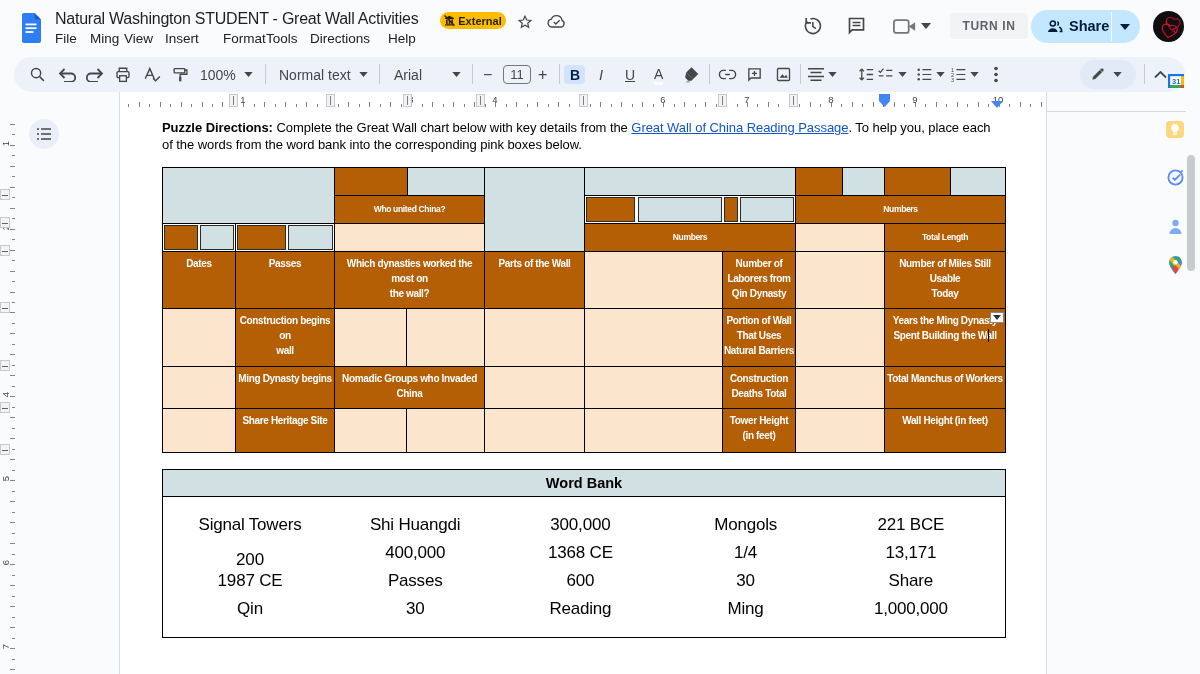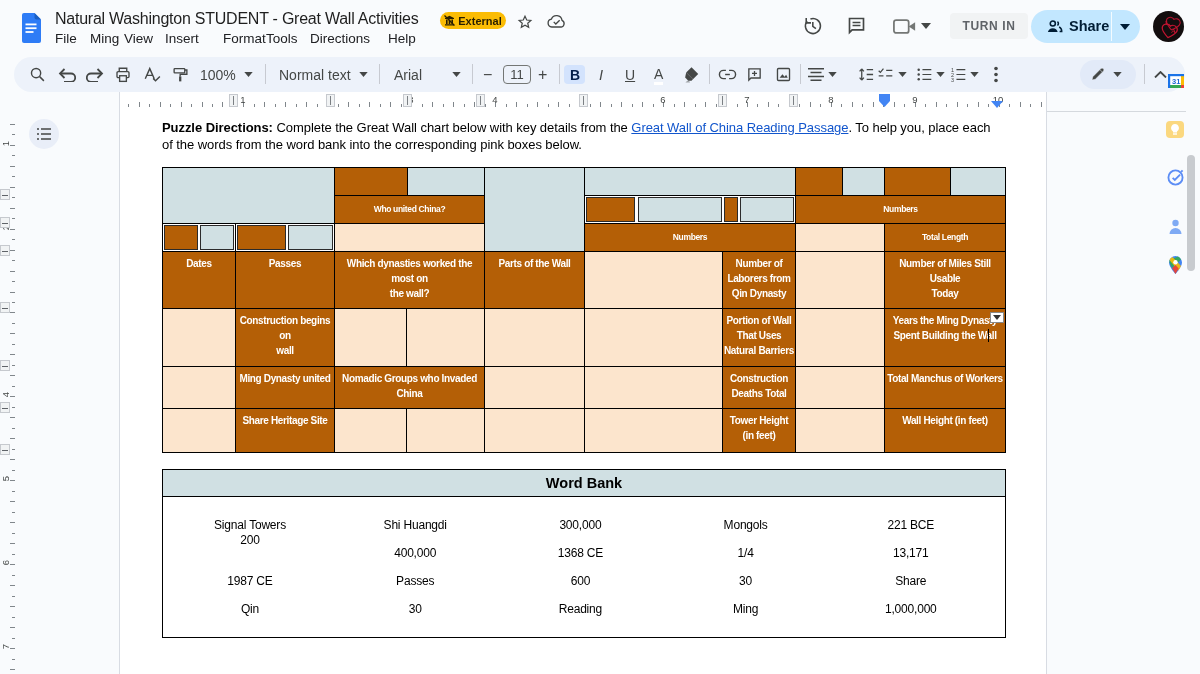--- a/index.html
+++ b/index.html
@@ -2,21 +2,21 @@
 <html><head><meta charset="utf-8">
 <style>
 * { margin:0; padding:0; box-sizing:border-box; }
 html,body { width:1200px; height:674px; overflow:hidden; }
 body { font-family:"Liberation Sans", sans-serif; background:#f9fbfd; position:relative; }
 .abs { position:absolute; }
 .cell { position:absolute; border:1px solid #000; }
 .ct { color:#fff; font-weight:bold; font-size:10px; letter-spacing:-0.35px; line-height:15px; text-align:center; padding-top:4px; }
 .cc { display:flex; align-items:center; justify-content:center; color:#fff; font-weight:bold; font-size:8.5px; letter-spacing:-0.35px; line-height:13px; text-align:center; }
 .blk { position:absolute; border:1px solid #2b2b2b; }
-.wb { position:absolute; font-size:12px; letter-spacing:-0.2px; color:#000; text-align:right; transform:translate(-50%,-50%); white-space:nowrap; }
+.wb { position:absolute; font-size:17px; letter-spacing:-0.2px; color:#000; text-align:right; transform:translate(-50%,-50%); white-space:nowrap; }
 .mi { position:absolute; font-size:13.5px; color:#202124; top:31px; }
 .sep { position:absolute; width:1px; height:20px; background:#c7cad1; top:64px; }
 .tbtn { position:absolute; color:#444746; }
 svg { display:block; }
 </style></head>
 <body>
 <div class="abs" style="left:119px;top:92px;width:928px;height:582px;background:#fff;border-left:1px solid #d8dce3;border-right:1px solid #d8dce3;"></div>
 <div class="abs" style="left:1047px;top:111px;width:139px;height:1px;background:#d5d9de;"></div>
 <svg class="abs" style="left:22px;top:13px;" width="19" height="30" viewBox="0 0 19 30">
 <path d="M0 2 a2 2 0 0 1 2-2 H12.5 L19 6.5 V28 a2 2 0 0 1 -2 2 H2 a2 2 0 0 1 -2-2 Z" fill="#2e7cf6"></path>
@@ -471,21 +471,21 @@
 <div class="cell" style="left:162px;top:308px;width:74px;height:59px;background:#fce5cd;"></div>
 <div class="cell ct" style="left:235px;top:308px;width:100px;height:59px;background:#b45f06;">Construction begins on<br>wall</div>
 <div class="cell" style="left:334px;top:308px;width:73px;height:59px;background:#fce5cd;"></div>
 <div class="cell" style="left:406px;top:308px;width:79px;height:59px;background:#fce5cd;"></div>
 <div class="cell" style="left:484px;top:308px;width:101px;height:59px;background:#fce5cd;"></div>
 <div class="cell" style="left:584px;top:308px;width:139px;height:59px;background:#fce5cd;"></div>
 <div class="cell ct" style="left:722px;top:308px;width:74px;height:59px;background:#b45f06;">Portion of Wall<br>That Uses<br>Natural Barriers</div>
 <div class="cell" style="left:795px;top:308px;width:90px;height:59px;background:#fce5cd;"></div>
 <div class="cell ct" style="left:884px;top:308px;width:122px;height:59px;background:#b45f06;">Years the Ming Dynasty<br>Spent Building the Wall</div>
 <div class="cell" style="left:162px;top:366px;width:74px;height:43px;background:#fce5cd;"></div>
-<div class="cell ct" style="left:235px;top:366px;width:100px;height:43px;background:#b45f06;">Ming Dynasty united</div>
+<div class="cell ct" style="left:235px;top:366px;width:100px;height:43px;background:#b45f06;">Ming Dynasty begins</div>
 <div class="cell ct" style="left:334px;top:366px;width:151px;height:43px;background:#b45f06;">Nomadic Groups who Invaded China</div>
 <div class="cell" style="left:484px;top:366px;width:101px;height:43px;background:#fce5cd;"></div>
 <div class="cell" style="left:584px;top:366px;width:139px;height:43px;background:#fce5cd;"></div>
 <div class="cell ct" style="left:722px;top:366px;width:74px;height:43px;background:#b45f06;">Construction<br>Deaths Total</div>
 <div class="cell" style="left:795px;top:366px;width:90px;height:43px;background:#fce5cd;"></div>
 <div class="cell ct" style="left:884px;top:366px;width:122px;height:43px;background:#b45f06;">Total Manchus of Workers</div>
 <div class="cell" style="left:162px;top:408px;width:74px;height:45px;background:#fce5cd;"></div>
 <div class="cell ct" style="left:235px;top:408px;width:100px;height:45px;background:#b45f06;">Share Heritage Site</div>
 <div class="cell" style="left:334px;top:408px;width:73px;height:45px;background:#fce5cd;"></div>
 <div class="cell" style="left:406px;top:408px;width:79px;height:45px;background:#fce5cd;"></div>
@@ -500,21 +500,21 @@
     </svg>
   </div>
 <div class="abs" style="left:988px;top:329px;width:1.3px;height:13px;background:#000;"></div>
 <div class="abs" style="left:162px;top:469px;width:844px;height:28px;background:#d0e0e3;border:1px solid #000;display:flex;align-items:center;justify-content:center;font-size:14.5px;font-weight:bold;color:#000;">Word Bank</div>
 <div class="abs" style="left:162px;top:496px;width:844px;height:142px;background:#fff;border:1px solid #000;"></div>
 <div class="wb" style="left:250px;top:525px;">Signal Towers</div>
 <div class="wb" style="left:415.2px;top:525px;">Shi Huangdi</div>
 <div class="wb" style="left:580.4px;top:525px;">300,000</div>
 <div class="wb" style="left:745.6px;top:525px;">Mongols</div>
 <div class="wb" style="left:910.8px;top:525px;">221 BCE</div>
-<div class="wb" style="left:250px;top:540px;">200</div>
+<div class="wb" style="left:250px;top:560px;">200</div>
 <div class="wb" style="left:415.2px;top:553px;">400,000</div>
 <div class="wb" style="left:580.4px;top:553px;">1368 CE</div>
 <div class="wb" style="left:745.6px;top:553px;">1/4</div>
 <div class="wb" style="left:910.8px;top:553px;">13,171</div>
 <div class="wb" style="left:250px;top:580.5px;">1987 CE</div>
 <div class="wb" style="left:415.2px;top:580.5px;">Passes</div>
 <div class="wb" style="left:580.4px;top:580.5px;">600</div>
 <div class="wb" style="left:745.6px;top:580.5px;">30</div>
 <div class="wb" style="left:910.8px;top:580.5px;">Share</div>
 <div class="wb" style="left:250px;top:608.5px;">Qin</div>

